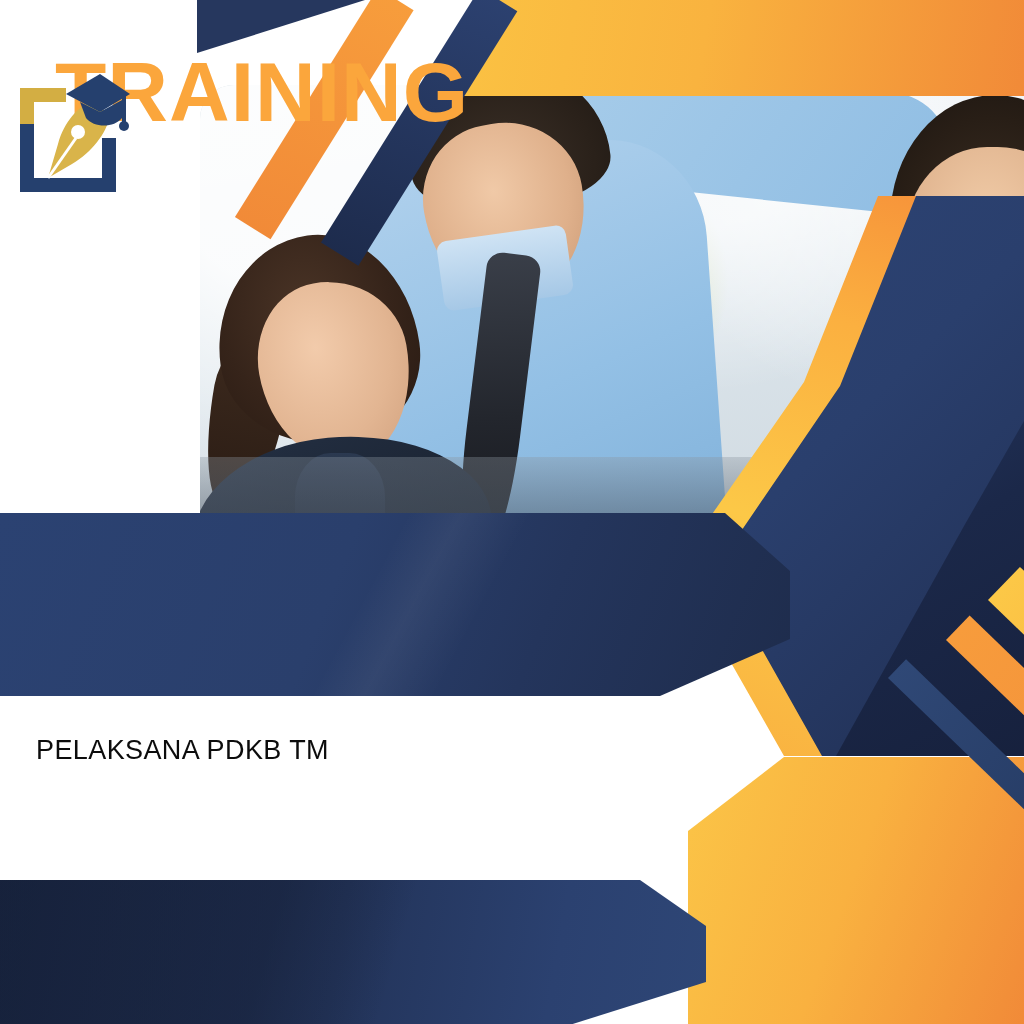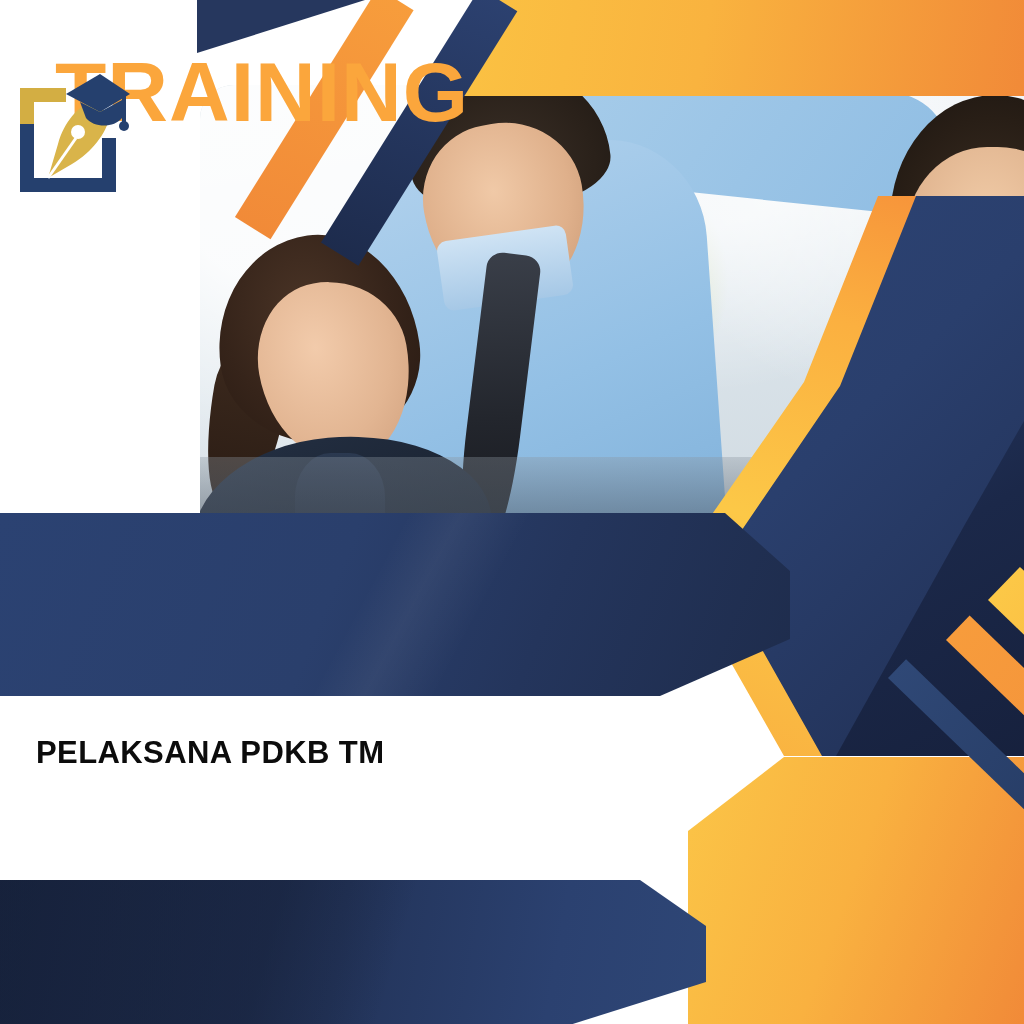--- a/index.html
+++ b/index.html
@@ -147,21 +147,21 @@
   .banner-title{
     position:absolute;left:55px;top:50px;
     font-size:84px;font-weight:bold;letter-spacing:1px;
     color:#fba63c;line-height:1;
     font-family:"Liberation Sans","DejaVu Sans",sans-serif;
   }
 
   
   .subtitle{
     position:absolute;left:36px;top:735px;
-    font-size:31px;font-weight:bold;color:#0c0c0c;letter-spacing:.4px;
+    font-size:27px;font-weight:normal;color:#0c0c0c;letter-spacing:.4px;
   }
 
   
   .bot-orange{
     position:absolute;right:0;bottom:0;width:336px;height:267px;
     background:linear-gradient(110deg,#fbc547 0%,#f9b140 48%,#f18a38 100%);
     border-top-left-radius:40px;
     clip-path:polygon(96px 0,336px 0,336px 267px,0 267px,0 74px);
   }
   .bot-stripe{position:absolute;transform-origin:top left;}

